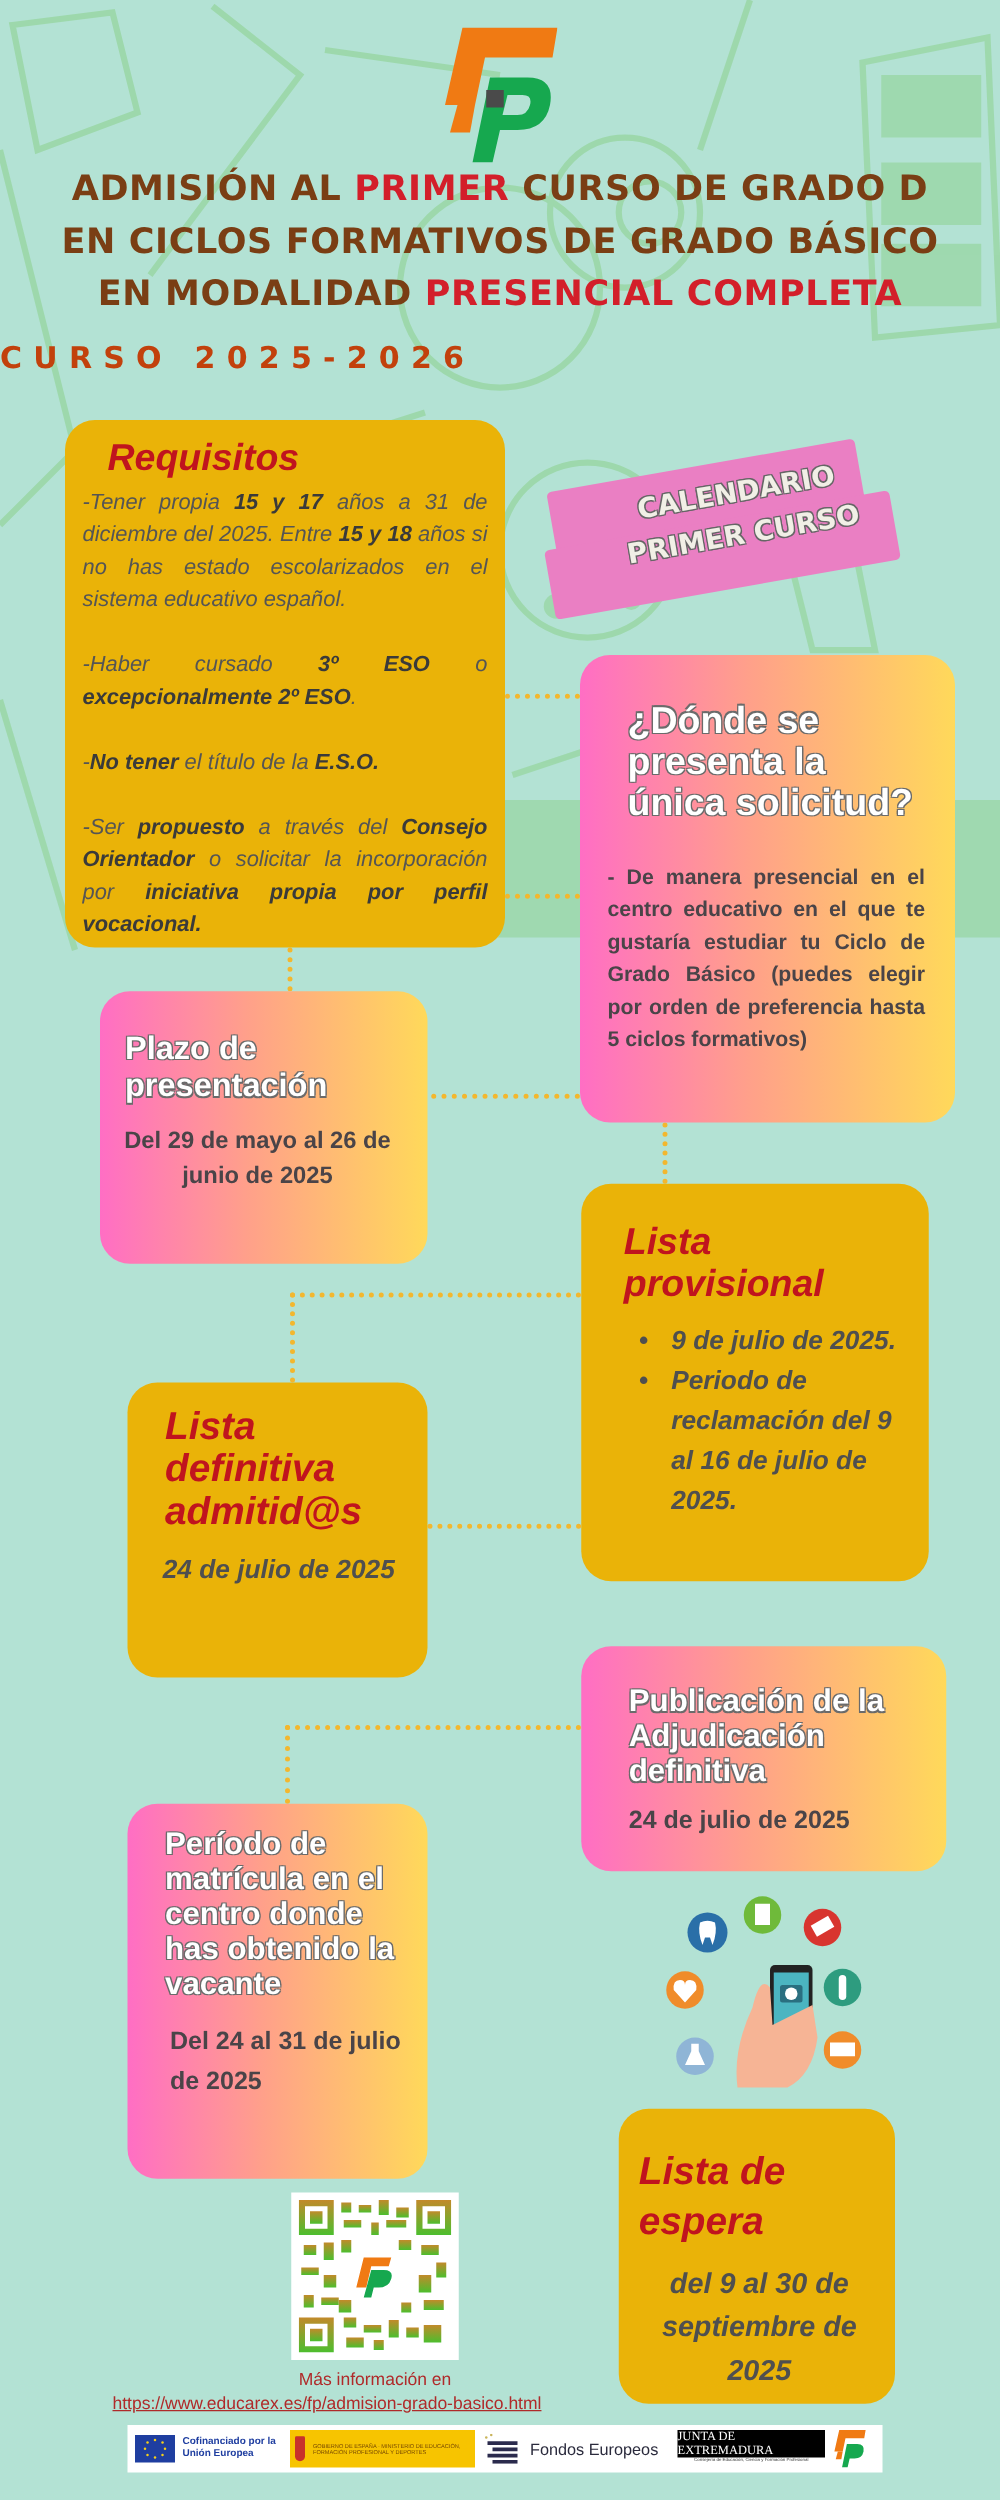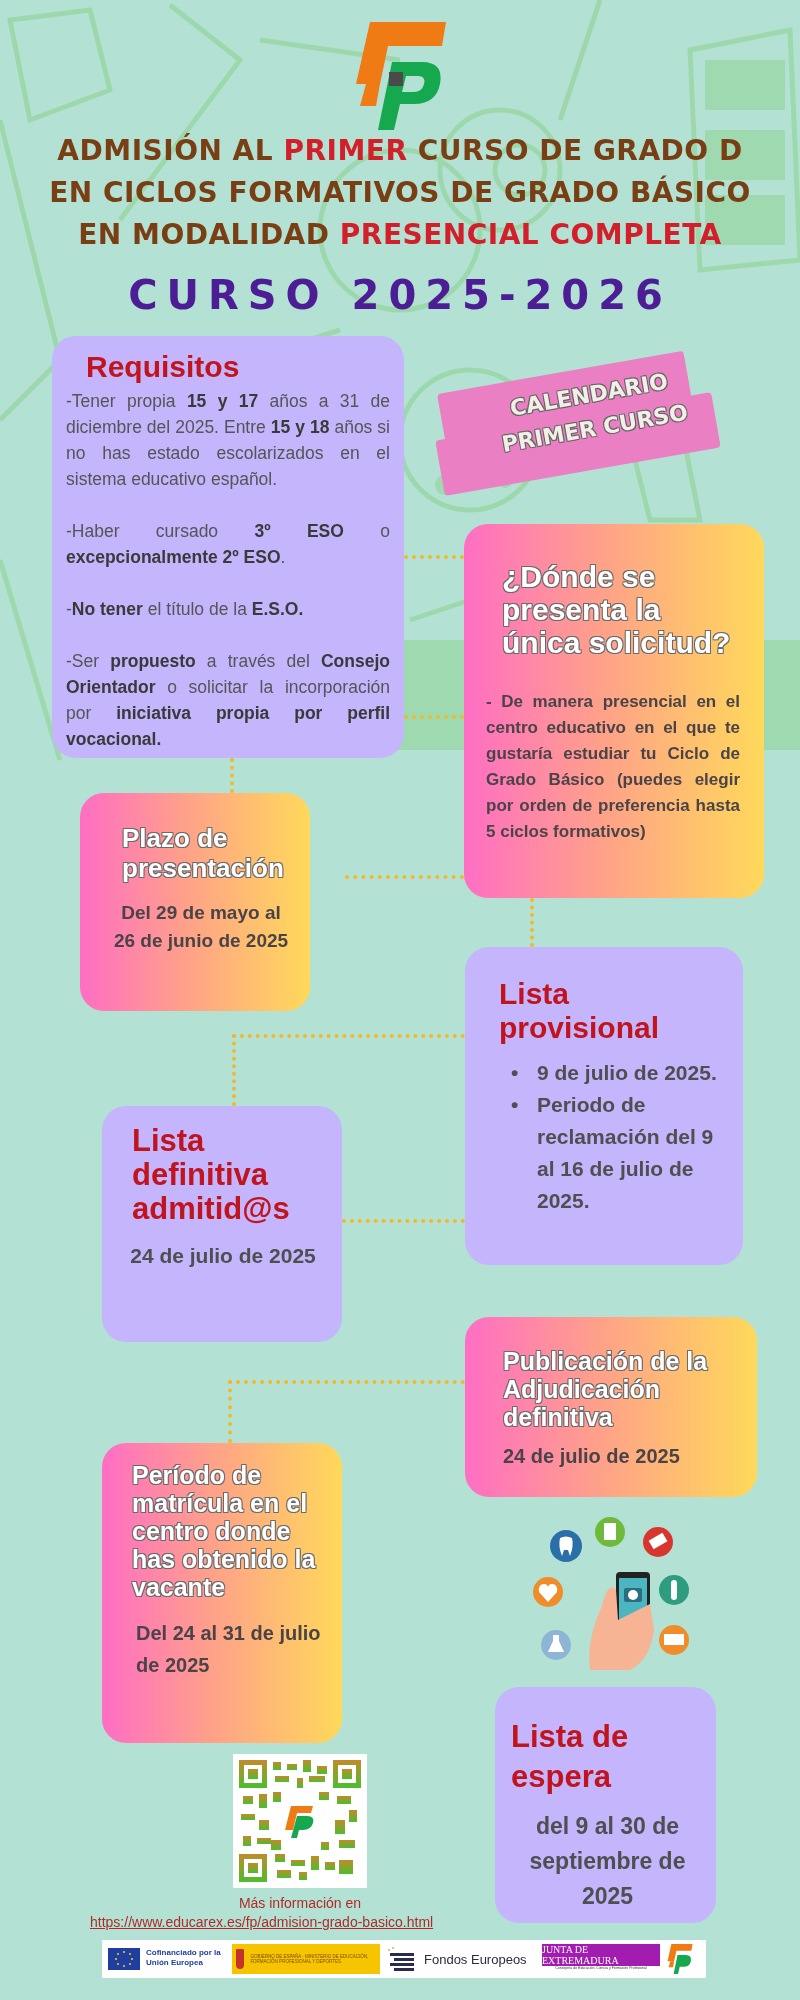--- a/index.html
+++ b/index.html
@@ -17,29 +17,29 @@
 
   
   .title {
     position: absolute; left: 0; top: 130px; width: 800px; text-align: center;
     font-family: "DejaVu Sans", sans-serif; font-weight: bold;
     font-size: 28px; line-height: 42px; color: #7a3e14; letter-spacing: 0.5px;
     text-transform: uppercase;
   }
   .title .hl { color: #d31f2a; }
   .curso {
-    position: absolute; left: 0; top: 272px; width: 800px; text-align: center;
+    position: absolute; left: 0; top: 272px; width: 800px; 
     font-family: "DejaVu Sans", sans-serif; font-weight: bold;
-    font-size: 40px; letter-spacing: 9px; color: #4c1d95;
+    font-size: 24px; letter-spacing: 9px; color: #c2410c;
   }
 
   .card {
     position: absolute; border-radius: 24px; overflow: hidden;
   }
-  .card.white { background: #c4b5fd; }
+  .card.white { background: #eab308; font-style: italic; }
   .card.grad { background: linear-gradient(90deg, #ff6ec4 0%, #ffa08a 45%, #ffd95a 100%); }
 
   .red-title { color: #c0141e; font-weight: bold; }
   .outline-title {
     color: #ffffff; font-weight: bold;
     text-shadow: -1px -1px 0 #6b6b6b, 1px -1px 0 #6b6b6b, -1px 1px 0 #6b6b6b, 1px 1px 0 #6b6b6b;
   }
   .dark-text { color: #4a4448; font-weight: bold; }
 
   
@@ -60,21 +60,21 @@
     color: #f1efe6; transform: rotate(-10deg);
     text-shadow: -1px -1px 0 #666, 1px -1px 0 #666, -1px 1px 0 #666, 1px 1px 0 #666;
   }
 
   
   #donde { left: 464px; top: 524px; width: 300px; height: 374px; padding: 36px 24px 0 22px; }
   #donde h2 { font-size: 30px; line-height: 33px; margin-left: 16px; margin-bottom: 30px; }
   #donde p { font-size: 17px; line-height: 26px; text-align: justify; }
 
   
-  #plazo { left: 80px; top: 793px; width: 230px; height: 218px; padding: 30px 20px 0 42px; }
+  #plazo { left: 80px; top: 793px; width: 262px; height: 218px; padding: 30px 20px 0 20px; }
   #plazo h2 { font-size: 26px; line-height: 30px; margin-bottom: 16px; }
   #plazo p { font-size: 19px; line-height: 28px; text-align: center; margin-left: -10px; }
 
   
   #prov { left: 465px; top: 947px; width: 278px; height: 318px; padding: 30px 16px 0 34px; }
   #prov h2 { font-size: 30px; line-height: 34px; margin-bottom: 12px; }
   #prov ul { list-style: none; padding-left: 6px; }
   #prov li { font-size: 21px; line-height: 32px; color: #4f4f4f; font-weight: bold; padding-left: 32px; position: relative; }
   #prov li::before { content: "•"; position: absolute; left: 6px; top: 0; }
 
@@ -111,21 +111,21 @@
   .f-eu { display: flex; align-items: flex-start; gap: 6px; width: 118px; }
   .eu-flag { width: 32px; height: 22px; background: #1f3ea0; position: relative; }
   .eu-text { font-size: 8px; color: #1f3ea0; font-weight: bold; line-height: 10px; }
   .f-gob { width: 148px; height: 30px; background: #f7c400; display: flex; align-items: center; gap: 6px; padding: 0 4px; }
   .gob-shield { width: 14px; height: 20px; background: #c8312b; border-radius: 2px 2px 7px 7px; }
   .gob-text { font-size: 4.5px; color: #7a4c00; line-height: 5px; }
   .f-fondos { display: flex; align-items: center; gap: 6px; width: 150px; }
   .fondos-icon { width: 32px; height: 24px; }
   .fondos-text { font-size: 13px; color: #2b2b3d; }
   .f-junta { width: 118px; height: 30px; display: flex; flex-direction: column; }
-  .junta-top { background: #a21caf; color: #fff; font-size: 10px; height: 22px; display: flex; align-items: center; justify-content: center; font-family: "Liberation Serif", serif; }
+  .junta-top { background: #000000; color: #fff; font-size: 10px; height: 22px; display: flex; align-items: center; justify-content: center; font-family: "Liberation Serif", serif; }
   .junta-bot { font-size: 3.5px; color: #333; text-align: center; }
   .f-fp { width: 28px; height: 30px; }
 
   .dot-h { position: absolute; height: 4px; border-top: 4px dotted #f3b72e; }
   .dot-v { position: absolute; width: 4px; border-left: 4px dotted #f3b72e; }
 </style>
 </head>
 <body>
 
 <svg class="bg-deco" width="800" height="2000" viewBox="0 0 800 2000">

